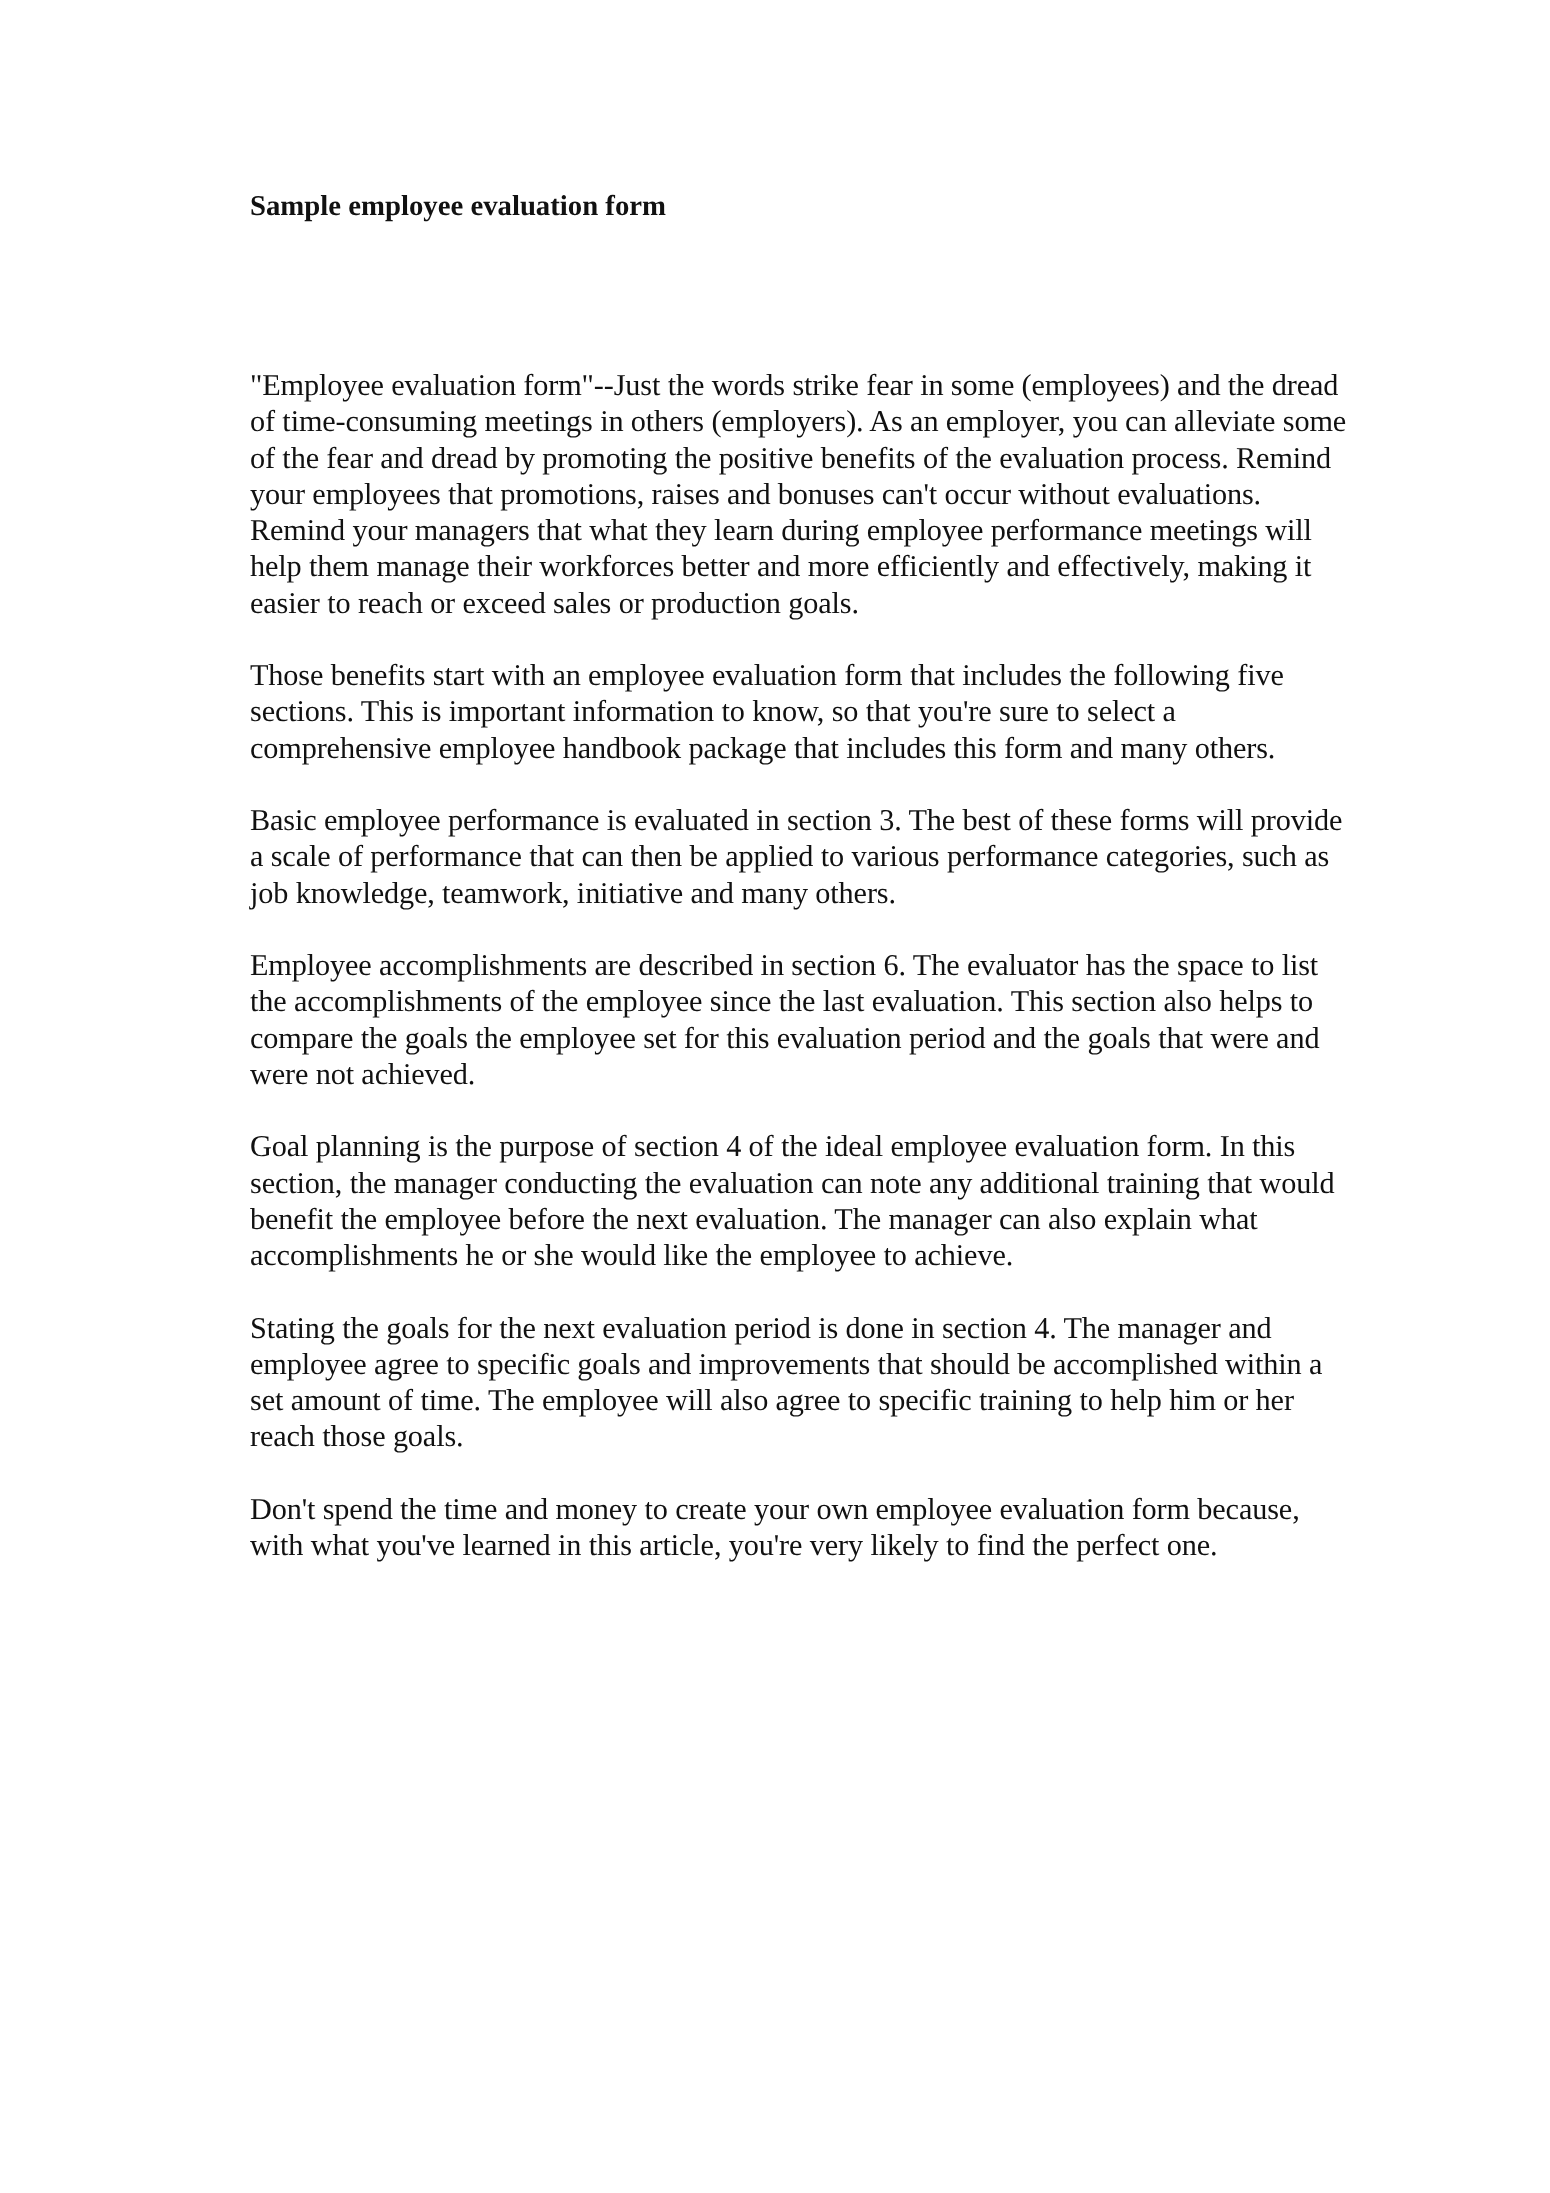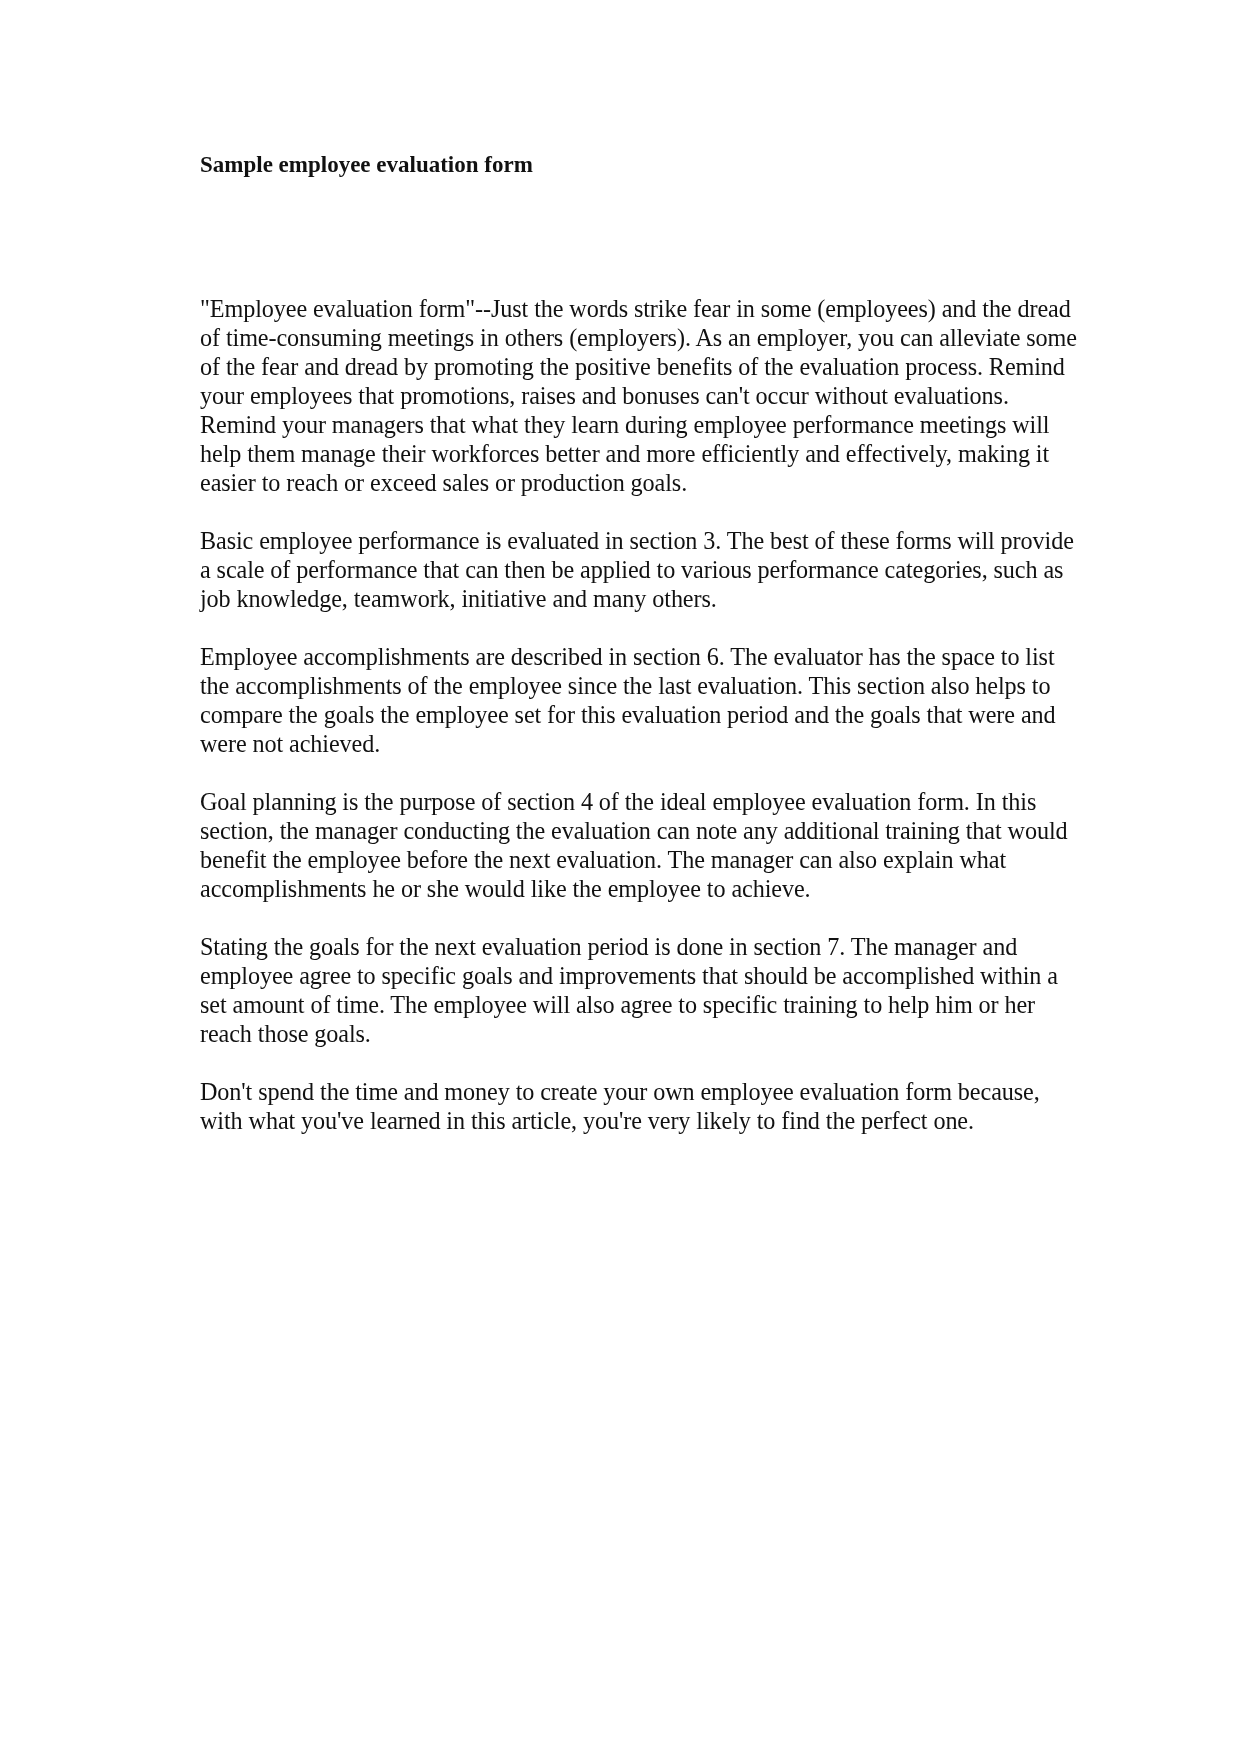--- a/index.html
+++ b/index.html
@@ -22,19 +22,20 @@
   }
 </style>
 </head>
 <body>
 
 <div class="page">
   <h1 class="title">Sample employee evaluation form</h1>
 
   <div class="body">
     <p class="para">"Employee evaluation form"--Just the words strike fear in some (employees) and the dread of time-consuming meetings in others (employers). As an employer, you can alleviate some of the fear and dread by promoting the positive benefits of the evaluation process. Remind your employees that promotions, raises and bonuses can't occur without evaluations. Remind your managers that what they learn during employee performance meetings will help them manage their workforces better and more efficiently and effectively, making it easier to reach or exceed sales or production goals.</p>
+    <p class="para">Those benefits start with an employee evaluation form that includes the following five sections. This is important information to know, so that you're sure to select a comprehensive employee handbook package that includes this form and many others.</p>
     <p class="para">Basic employee performance is evaluated in section 3. The best of these forms will provide a scale of performance that can then be applied to various performance categories, such as job knowledge, teamwork, initiative and many others.</p>
     <p class="para">Employee accomplishments are described in section 6. The evaluator has the space to list the accomplishments of the employee since the last evaluation. This section also helps to compare the goals the employee set for this evaluation period and the goals that were and were not achieved.</p>
     <p class="para">Goal planning is the purpose of section 4 of the ideal employee evaluation form. In this section, the manager conducting the evaluation can note any additional training that would benefit the employee before the next evaluation. The manager can also explain what accomplishments he or she would like the employee to achieve.</p>
-    <p class="para">Stating the goals for the next evaluation period is done in section 7. The manager and employee agree to specific goals and improvements that should be accomplished within a set amount of time. The employee will also agree to specific training to help him or her reach those goals.</p>
+    <p class="para">Stating the goals for the next evaluation period is done in section 4. The manager and employee agree to specific goals and improvements that should be accomplished within a set amount of time. The employee will also agree to specific training to help him or her reach those goals.</p>
     <p class="para">Don't spend the time and money to create your own employee evaluation form because, with what you've learned in this article, you're very likely to find the perfect one.</p>
   </div>
 </div>
 
 </body></html>

